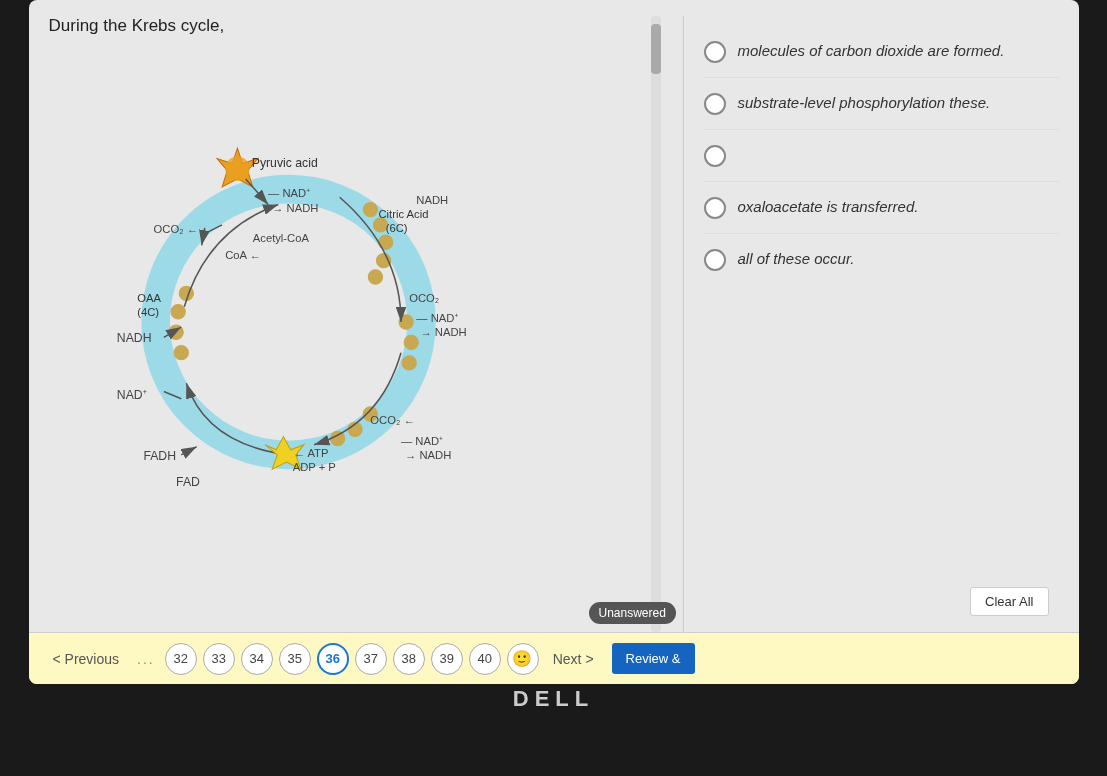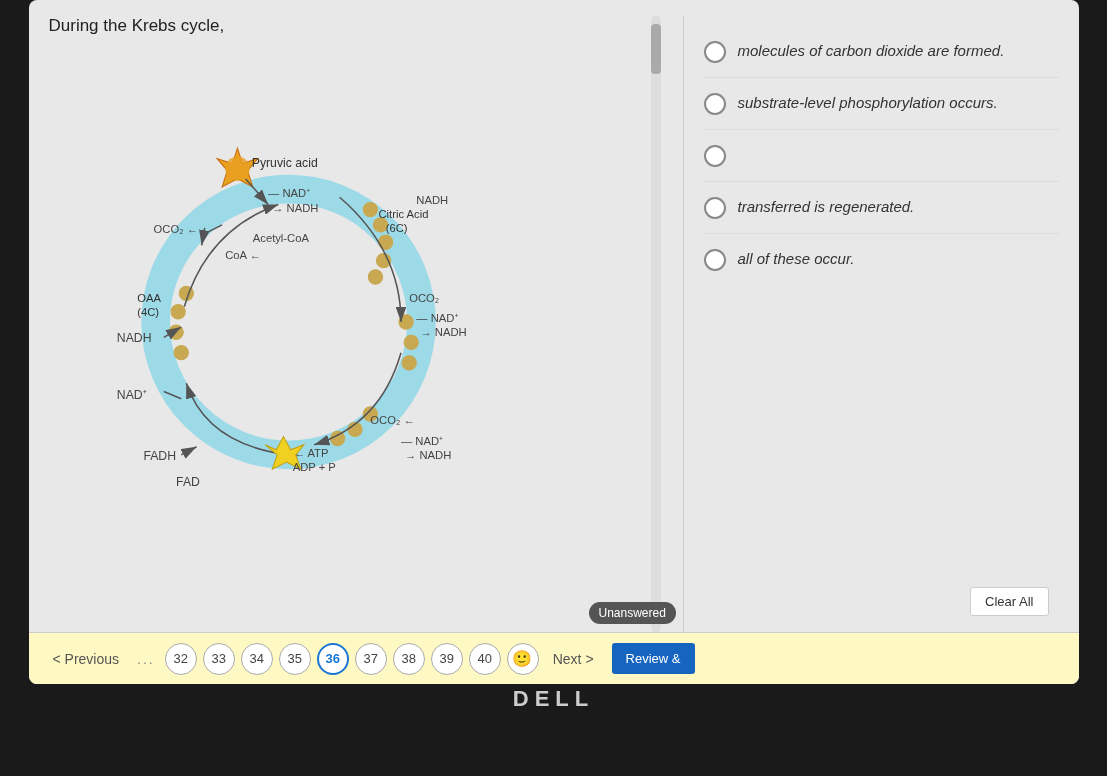--- a/index.html
+++ b/index.html
@@ -304,28 +304,28 @@
         </div>
       </div>
 
       <div class="right-panel">
         <div class="answer-option">
           <div class="radio-circle"></div>
           <span class="answer-text"><em>molecules of carbon dioxide are formed.</em></span>
         </div>
         <div class="answer-option">
           <div class="radio-circle"></div>
-          <span class="answer-text"><em>substrate-level phosphorylation occurs.</em></span>
-        </div>
-        <div class="answer-option">
-          <div class="radio-circle"></div>
-        </div>
-        <div class="answer-option">
-          <div class="radio-circle"></div>
-          <span class="answer-text"><em>transferred is regenerated.</em></span>
+          <span class="answer-text"><em>substrate-level phosphorylation these.</em></span>
+        </div>
+        <div class="answer-option">
+          <div class="radio-circle"></div>
+        </div>
+        <div class="answer-option">
+          <div class="radio-circle"></div>
+          <span class="answer-text"><em>oxaloacetate is transferred.</em></span>
         </div>
         <div class="answer-option">
           <div class="radio-circle"></div>
           <span class="answer-text"><em>all of these occur.</em></span>
         </div>
       </div>
     </div>
 
     <button class="clear-all-btn">Clear All</button>
 

